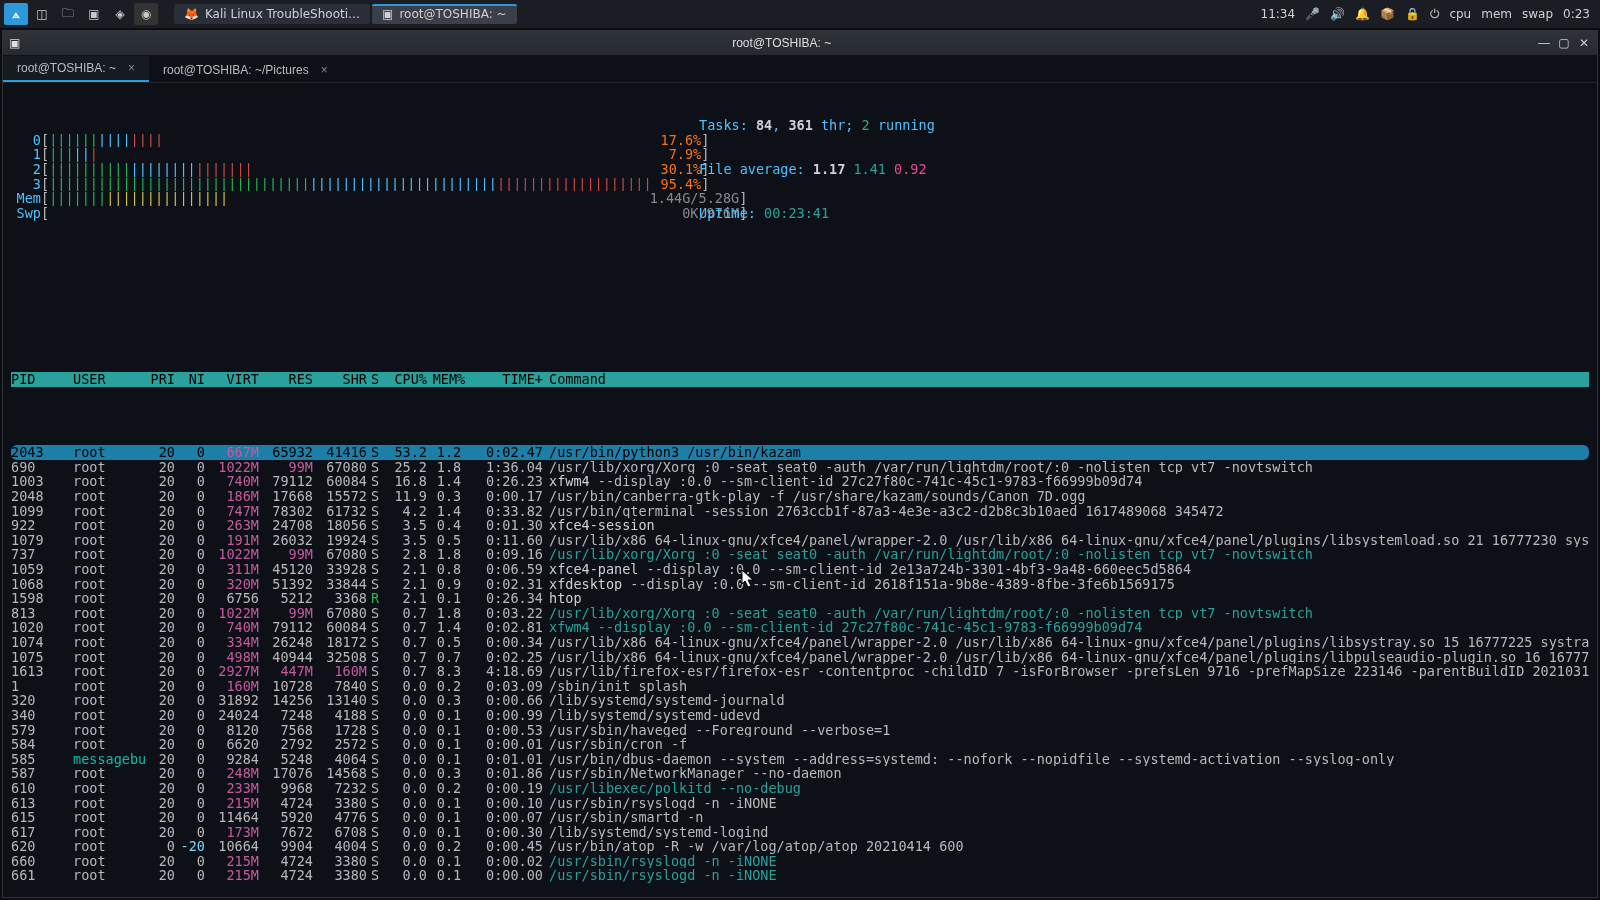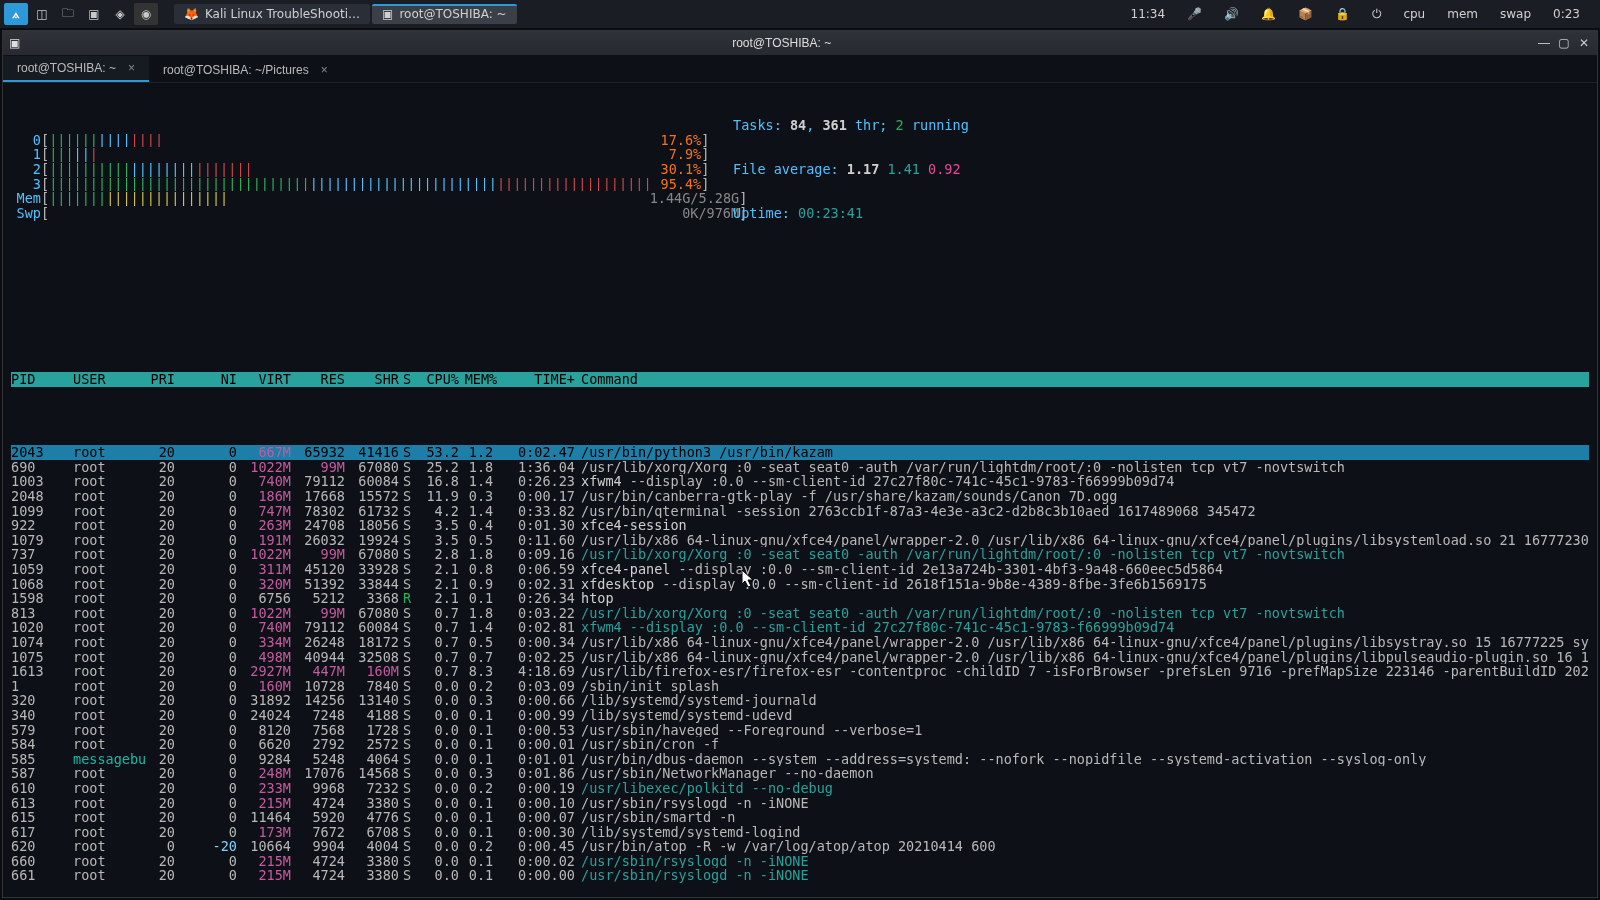--- a/index.html
+++ b/index.html
@@ -6,21 +6,21 @@
 body { font-family: "DejaVu Sans Mono", monospace; background: #0a0e14; color: #b8b8b8; font-size: 13.5px; overflow: hidden; width: 1600px; height: 900px; position: relative; }
 
 
 .taskbar { height: 28px; background: #1a1d23; display: flex; align-items: center; color: #d0d0d0; font-family: "DejaVu Sans", sans-serif; font-size: 12px; }
 .taskbar-left { display: flex; align-items: center; gap: 2px; padding: 0 4px; }
 .taskbar-icon { width: 24px; height: 22px; display: flex; align-items: center; justify-content: center; color: #c8c8c8; }
 .taskbar-icon.k { background: #2d99d8; color: #fff; font-weight: bold; border-radius: 2px; }
 .taskbar-windows { display: flex; margin-left: 12px; gap: 2px; }
 .taskwin { display: flex; align-items: center; padding: 3px 10px; background: #2a2e36; border-radius: 2px; gap: 6px; white-space: nowrap; }
 .taskwin.active { background: #3a3f48; border-top: 2px solid #2d99d8; padding-top: 1px; }
-.taskbar-right { margin-left: auto; display: flex; align-items: center; gap: 22px; padding-right: 20px; }
+.taskbar-right { margin-left: auto; display: flex; align-items: center; gap: 10px; padding-right: 10px; }
 .taskbar-right span { white-space: nowrap; }
 
 
 .term-window { position: absolute; top: 30px; left: 2px; right: 2px; bottom: 2px; background: #0d1117; border: 1px solid #333; }
 .titlebar { height: 24px; background: linear-gradient(#2e3239,#272a30); display: flex; align-items: center; color: #ddd; font-size: 12px; font-family: sans-serif; }
 .titlebar-icon { margin: 0 6px; }
 .titlebar-title { flex: 1; text-align: center; }
 .titlebar-btns { margin-left: auto; display: flex; gap: 6px; padding-right: 6px; }
 .titlebar-btn { width: 14px; height: 14px; display:flex; align-items:center; justify-content:center; color:#ccc; }
 
@@ -38,34 +38,34 @@
 .cpu-line { display: flex; }
 .cpu-label { color: #4fc1ff; width: 30px; text-align: right; }
 .bracket { color: #b8b8b8; }
 .bars { flex: 0 0 600px; overflow: hidden; }
 .bar-low { color: #29b358; }
 .bar-mid { color: #4fc1ff; }
 .bar-high { color: #d24646; }
 .bar-mem-yellow { color: #d2c146; }
 .cpu-pct { color: #f97316; min-width: 52px; text-align: right; }
 
-.sysinfo { position: absolute; left: 730px; top: 6px; }
+.sysinfo { position: absolute; left: 696px; top: 6px; }
 .sys-label { color: #4fc1ff; }
 .sys-cyan { color: #29a19c; }
 .sys-white { color: #d0d0d0; font-weight: bold; }
 .sys-green { color: #29b358; }
 
 .header-row { background: #29a19c; color: #000; display: flex; font-weight: normal; }
 .proc-row { display: flex; }
-.proc-row.sel { background: #1d7ea8; color: #000; }
+.proc-row.sel { background: #1d7ea8; color: #000; border-radius: 6px; }
 
 .c-pid { width: 56px; }
 .c-user { width: 72px; padding-left: 6px; }
 .c-pri { width: 36px; text-align: right; }
-.c-ni { width: 30px; text-align: right; margin-left: 32px; }
+.c-ni { width: 30px; text-align: right; }
 .c-virt { width: 54px; text-align: right; }
 .c-res { width: 54px; text-align: right; }
 .c-shr { width: 54px; text-align: right; }
 .c-s { width: 16px; text-align: center; }
 .c-cpu { width: 44px; text-align: right; }
 .c-mem { width: 44px; text-align: center; }
 .c-time { width: 72px; text-align: right; }
 .c-cmd { flex: 1; padding-left: 6px; overflow: hidden; }
 .state-r { color: #29b358; }
 .val-lg { color: #c65aa0; padding-left: 12px; }

